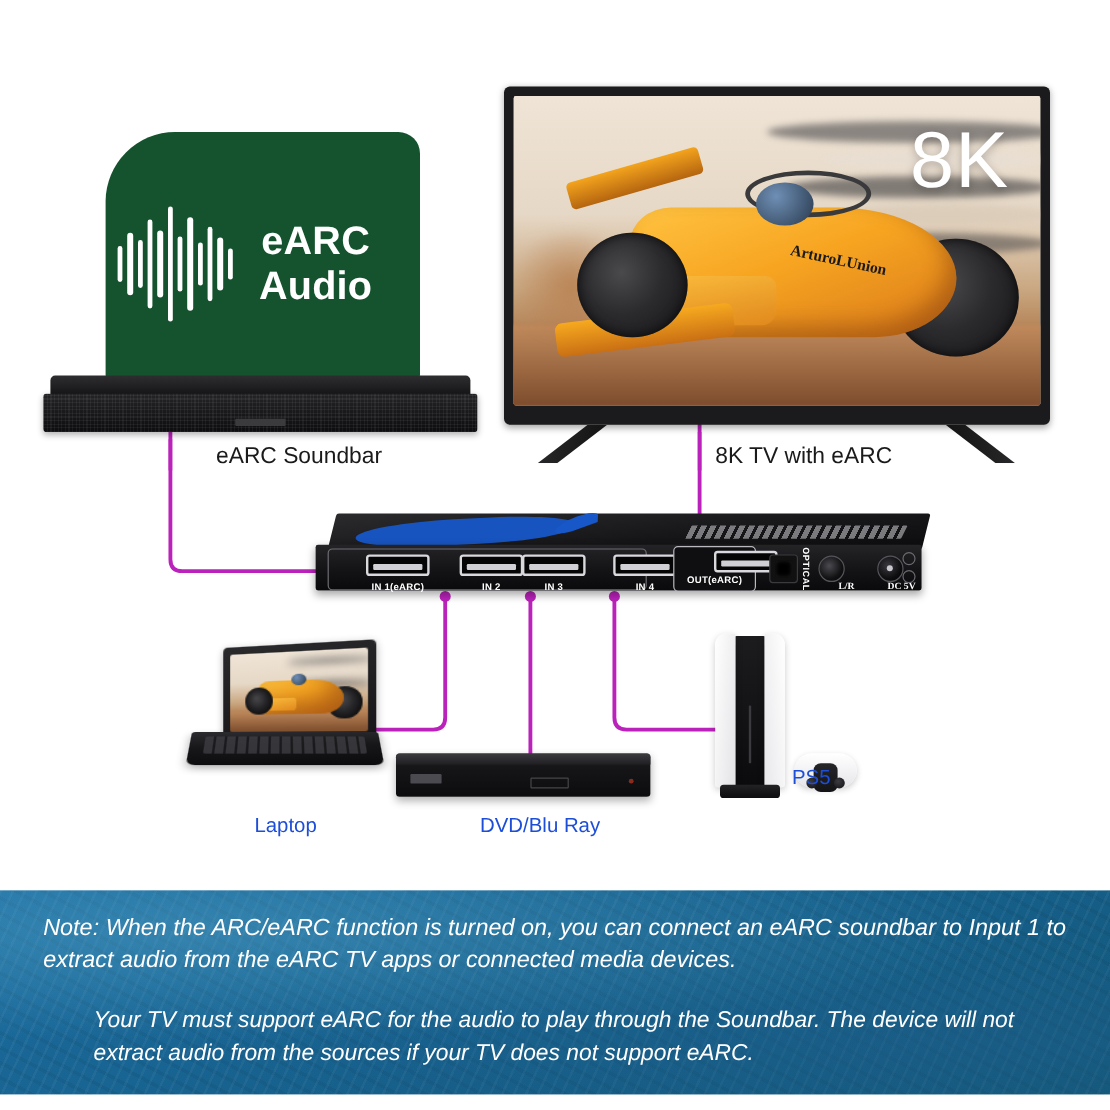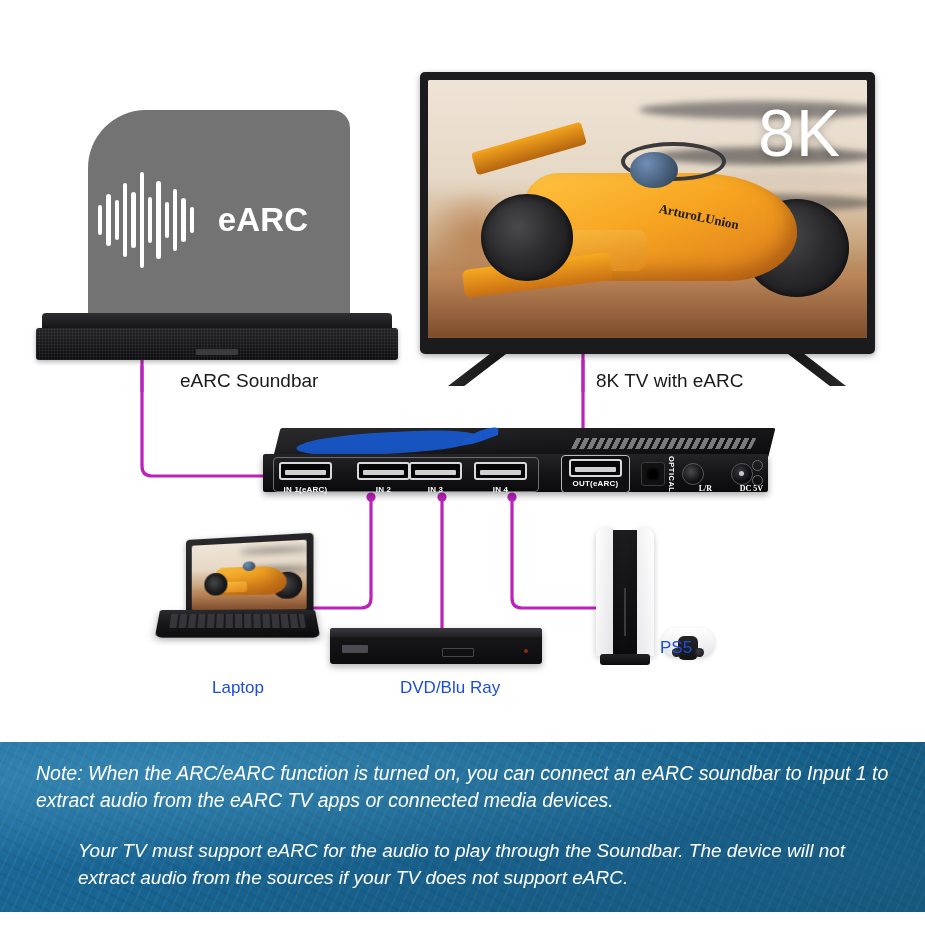--- a/index.html
+++ b/index.html
@@ -3,21 +3,21 @@
 <meta charset="utf-8">
 <style>
   html,body{margin:0;padding:0;background:#fff;}
   body{width:925px;height:925px;position:relative;overflow:hidden;
        font-family:"Liberation Sans","DejaVu Sans",sans-serif;}
 
   #stage{position:absolute;inset:0;width:925px;height:925px;background:#ffffff;}
 
   
   #badge{position:absolute;left:88px;top:110px;width:262px;height:220px;
-         background:#737373;border-radius:58px 18px 18px 18px;
+         background:#14532d;border-radius:58px 18px 18px 18px;
          display:flex;align-items:center;box-sizing:border-box;padding:0 18px 0 10px;}
   #badge-wave{width:96px;height:120px;flex:0 0 96px;display:flex;align-items:center;
               justify-content:center;gap:4px;}
   #badge-wave i{display:block;width:7px;background:#fff;border-radius:4px;}
   #badge-text{flex:1;color:#fff;text-align:center;line-height:1.12;font-weight:bold;
               letter-spacing:.2px;}
   #badge-text .l1{font-size:33px;display:block;}
   #badge-text .l2{font-size:33px;display:block;}
   #badge-text .l3{font-size:33px;display:block;}
 
@@ -98,21 +98,21 @@
   #sw-swoosh2{position:absolute;left:186px;top:2px;width:32px;height:12px;
               background:#1857c8;border-radius:50% 50% 0 50%;transform:skewX(-14deg) rotate(-24deg);}
   #sw-brandline{position:absolute;right:18px;top:10px;width:180px;height:11px;opacity:.55;
                 background:repeating-linear-gradient(90deg,#cfcfd4 0 5px,transparent 5px 8px);
                 transform:skewX(-14deg);border-radius:1px;}
   #sw-face{position:absolute;left:0;top:26px;width:505px;height:38px;
            background:linear-gradient(180deg,#242427 0%,#141416 55%,#0a0a0c 100%);
            border-radius:2px;box-shadow:0 3px 7px rgba(0,0,0,.35);}
   .hdmi-group{position:absolute;left:10px;top:3px;width:264px;height:33px;
               border:1px solid #6d6d74;border-radius:4px;}
-  .port{position:absolute;top:4px;width:53px;height:18px;}
+  .port{position:absolute;top:4px;width:53px;height:18px;margin-left:26px;}
   .port .shell{position:absolute;inset:0;border:2px solid #d8d8dd;border-radius:3px;
                background:#050506;}
   .port .tongue{position:absolute;left:6px;top:8px;right:6px;height:5px;background:#cfcfd4;
                 border-radius:1px;}
   .port-label{position:absolute;top:23px;width:100%;text-align:center;color:#ffffff;
               font-size:8px;font-weight:bold;letter-spacing:.2px;white-space:nowrap;}
   .out-wrap{position:absolute;left:298px;top:1px;width:67px;height:36px;
             border:1px solid #b9b9c0;border-radius:4px;background:#0f0f11;}
   #optical{position:absolute;left:378px;top:8px;width:22px;height:22px;background:#111;
            border:1px solid #3a3a3f;border-radius:3px;}
@@ -246,20 +246,21 @@
         <i style="height:96px"></i>
       <i style="height:46px"></i>
         <i style="height:78px"></i>
         <i style="height:36px"></i>
       <i style="height:62px"></i>
         <i style="height:44px"></i>
         <i style="height:26px"></i>
     </div>
     <div id="badge-text">
       <span class="l1">eARC</span>
+      <span class="l2">Audio</span>
     </div>
   </div>
 
   <div id="tv">
     <div id="tv-bezel"></div>
     <div id="tv-screen">
       <div class="scene">
         <div class="sky"></div>
         <div class="streak" style="left:48%;top:8%;width:56%;background:#3b3b3f;"></div>
         <div class="streak" style="left:58%;top:17%;width:44%;background:#e8ded2;opacity:.8;"></div>
@@ -309,21 +310,21 @@
         <div class="port" style="left:83px">
           <div class="shell"></div>
             <div class="tongue"></div>
           <div class="port-label">IN 2</div>
         </div>
         <div class="port" style="left:135px">
           <div class="shell"></div>
             <div class="tongue"></div>
           <div class="port-label">IN 3</div>
         </div>
-        <div class="port" style="left:200px">
+        <div class="port" style="left:211px">
           <div class="shell"></div>
             <div class="tongue"></div>
           <div class="port-label">IN 4</div>
         </div>
       </div>
 
       <div class="out-wrap">
         <div class="port" style="left:7px;top:3px">
           <div class="shell"></div>
             <div class="tongue"></div>

